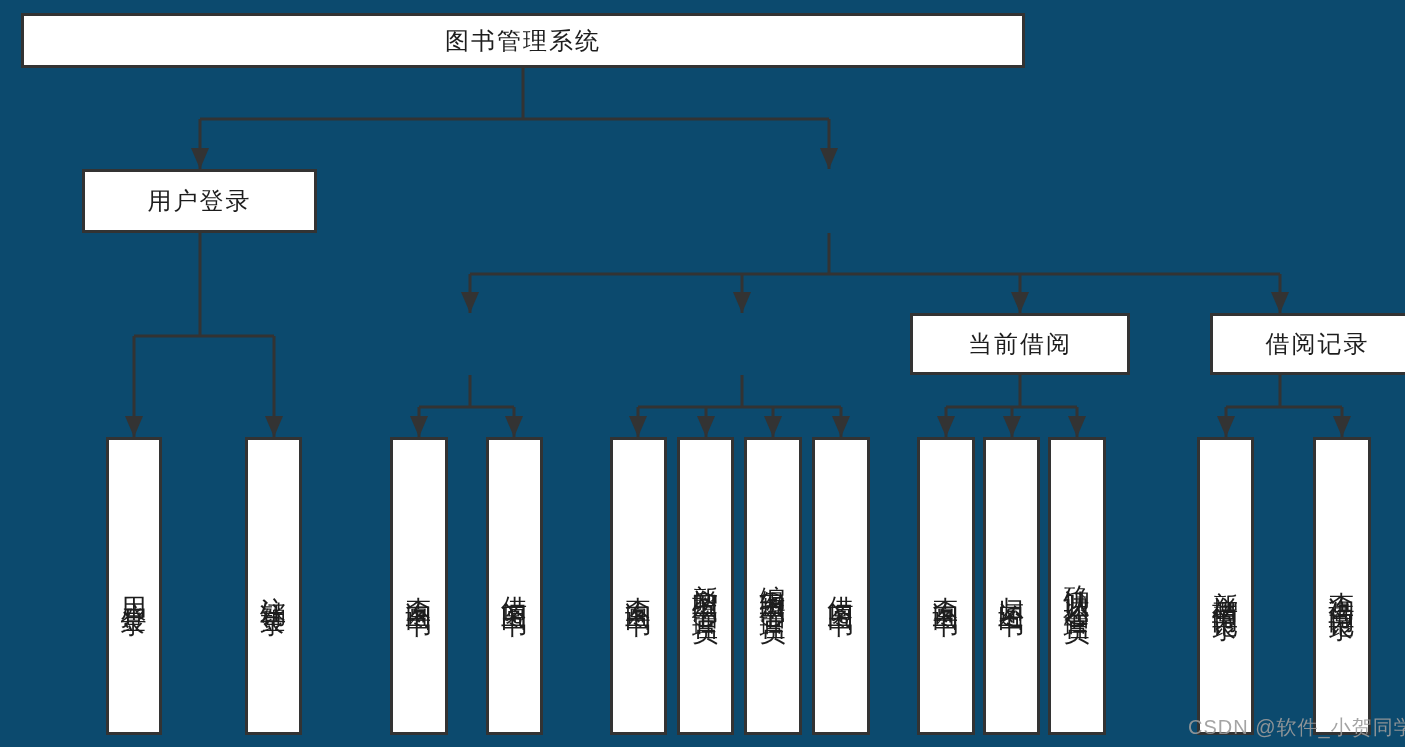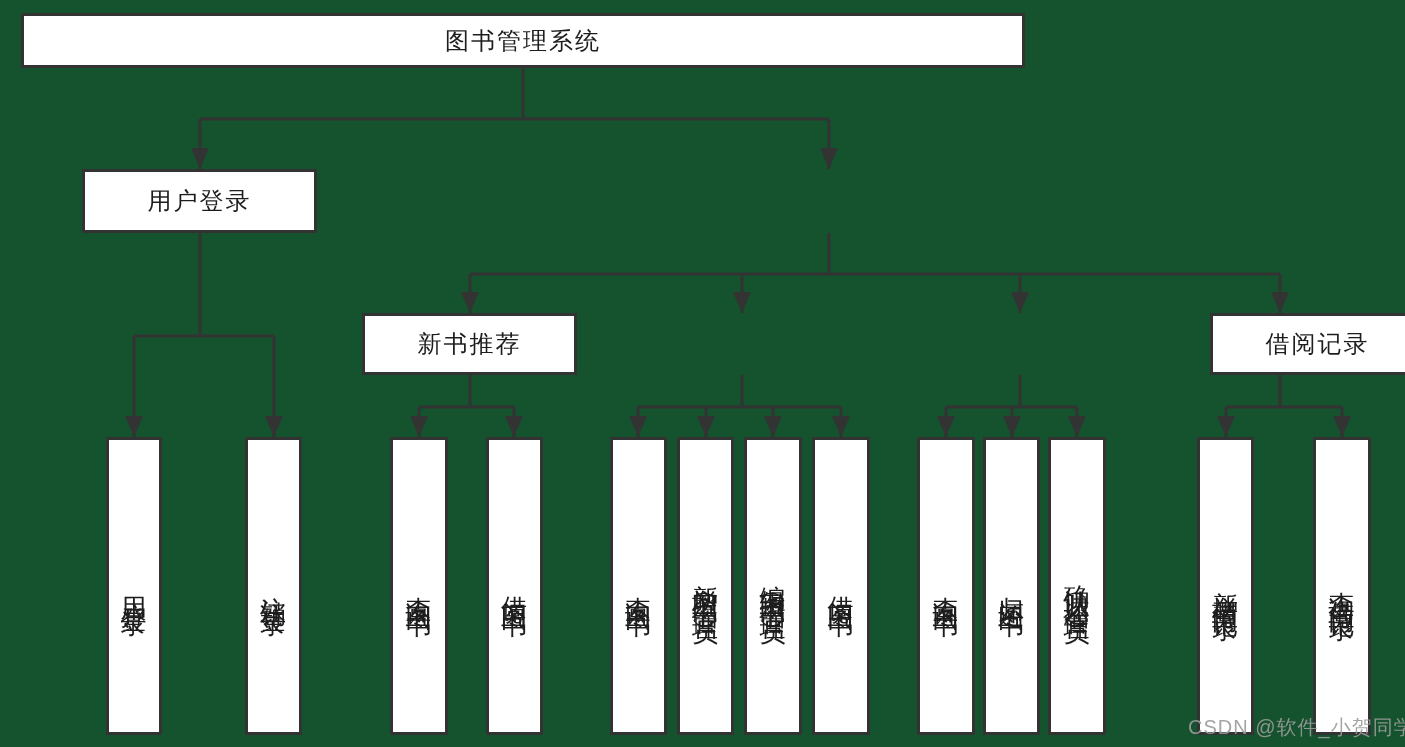--- a/index.html
+++ b/index.html
@@ -1,19 +1,19 @@
 <!DOCTYPE html>
 <html><head>
 <meta charset="utf-8">
 <style>
   html,body{margin:0;padding:0;background:#ffffff;}
   .canvas{
     position:relative;
     width:1405px;height:747px;
-    background:#14532d;
+    background:#0c4a6e;
     font-family:"Liberation Sans", sans-serif;
     overflow:hidden;
   }
   .connectors{position:absolute;left:0;top:0;width:1405px;height:747px;pointer-events:none;}
   .box{
     position:absolute;
     box-sizing:border-box;
     border:3px solid #333333;
     background:#ffffff;
     display:flex;
@@ -83,21 +83,21 @@
       M1003,416 L1021,416 L1012,437 Z
       M1068,416 L1086,416 L1077,437 Z
       M1217,416 L1235,416 L1226,437 Z
       M1333,416 L1351,416 L1342,437 Z"></path>
   </svg>
 
   <div class="box hbox root">图书管理系统</div>
 
   <div class="box hbox lvl2" style="left:82px;">用户登录</div>
 
-  <div class="box hbox lvl3" style="left:362px;width:215px;">新书推荐</div>
+  <div class="box hbox lvl3" style="left:910px;width:220px;">当前借阅</div>
   <div class="box hbox lvl3" style="left:1210px;width:215px;">借阅记录</div>
 
   <div class="box leaf" style="left:106px;width:56px;">用户登录</div>
   <div class="box leaf" style="left:245px;">注销登录</div>
 
   <div class="box leaf" style="left:390px;width:58px;">查询图书</div>
   <div class="box leaf" style="left:486px;">借阅图书</div>
 
   <div class="box leaf" style="left:610px;">查询图书</div>
   <div class="box leaf" style="left:677px;">新增图书（管理员）</div>

